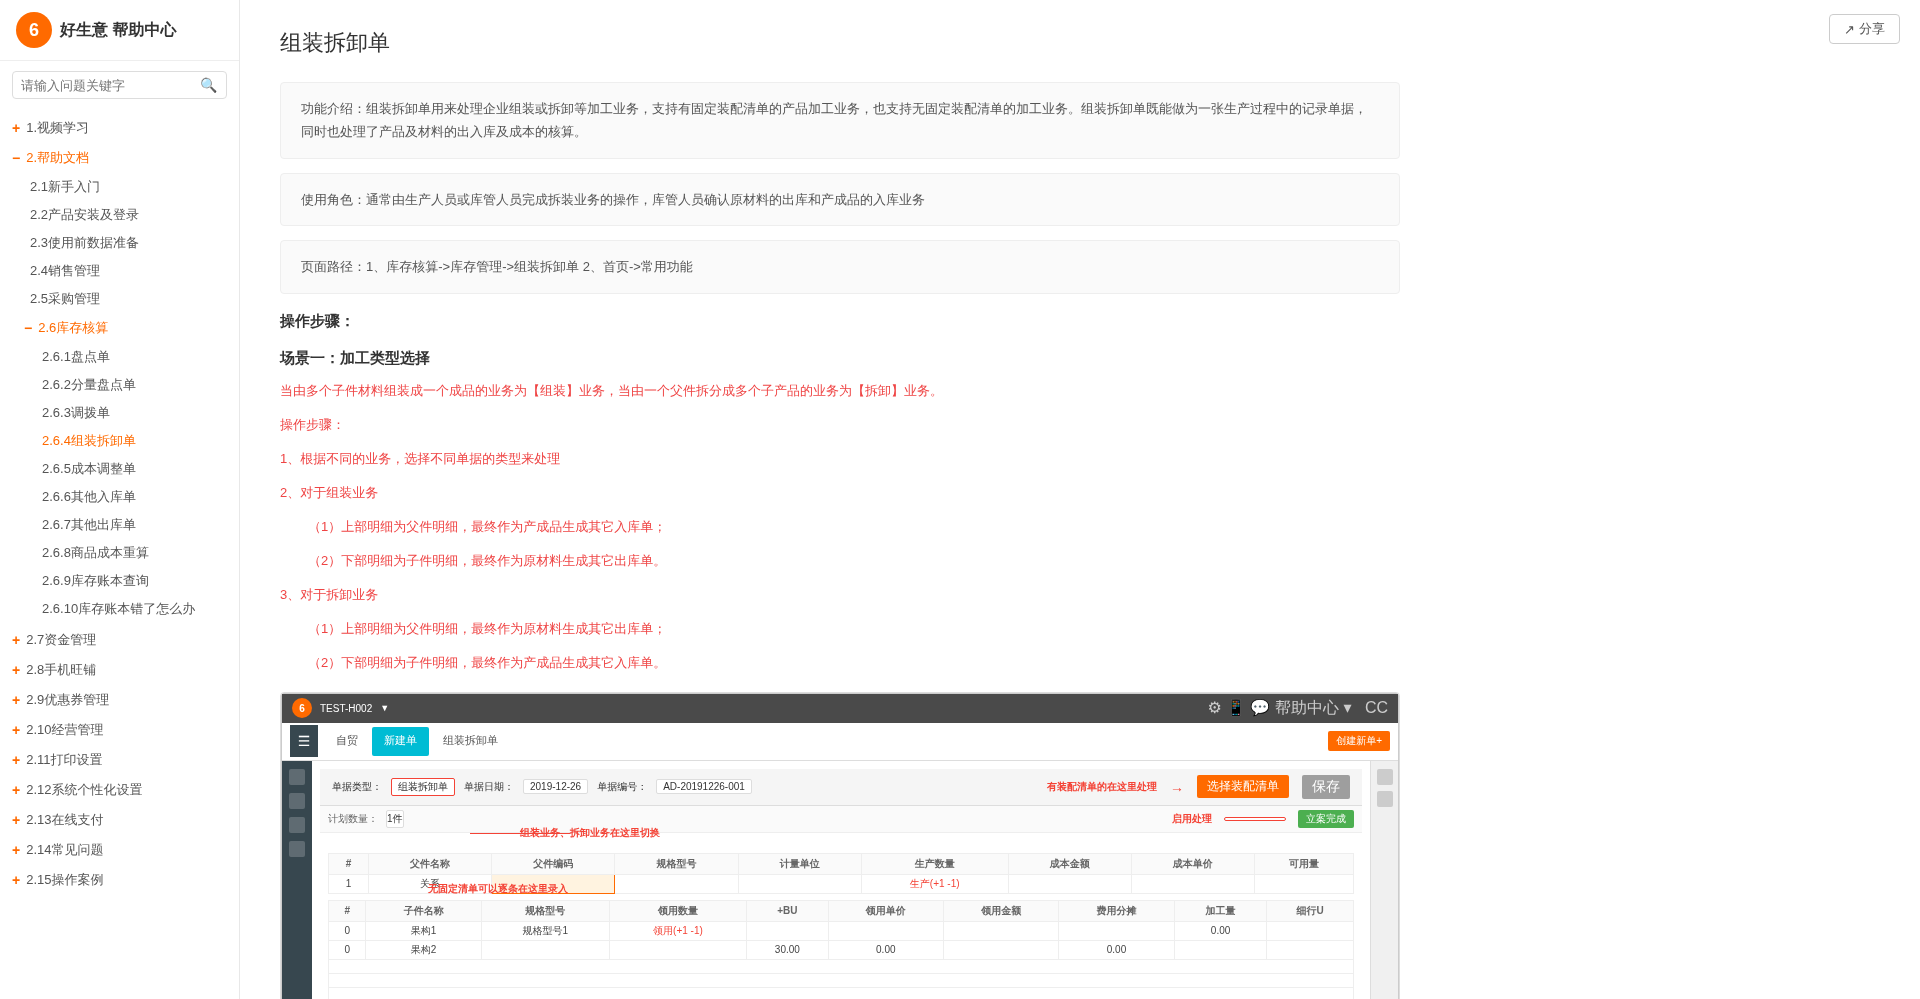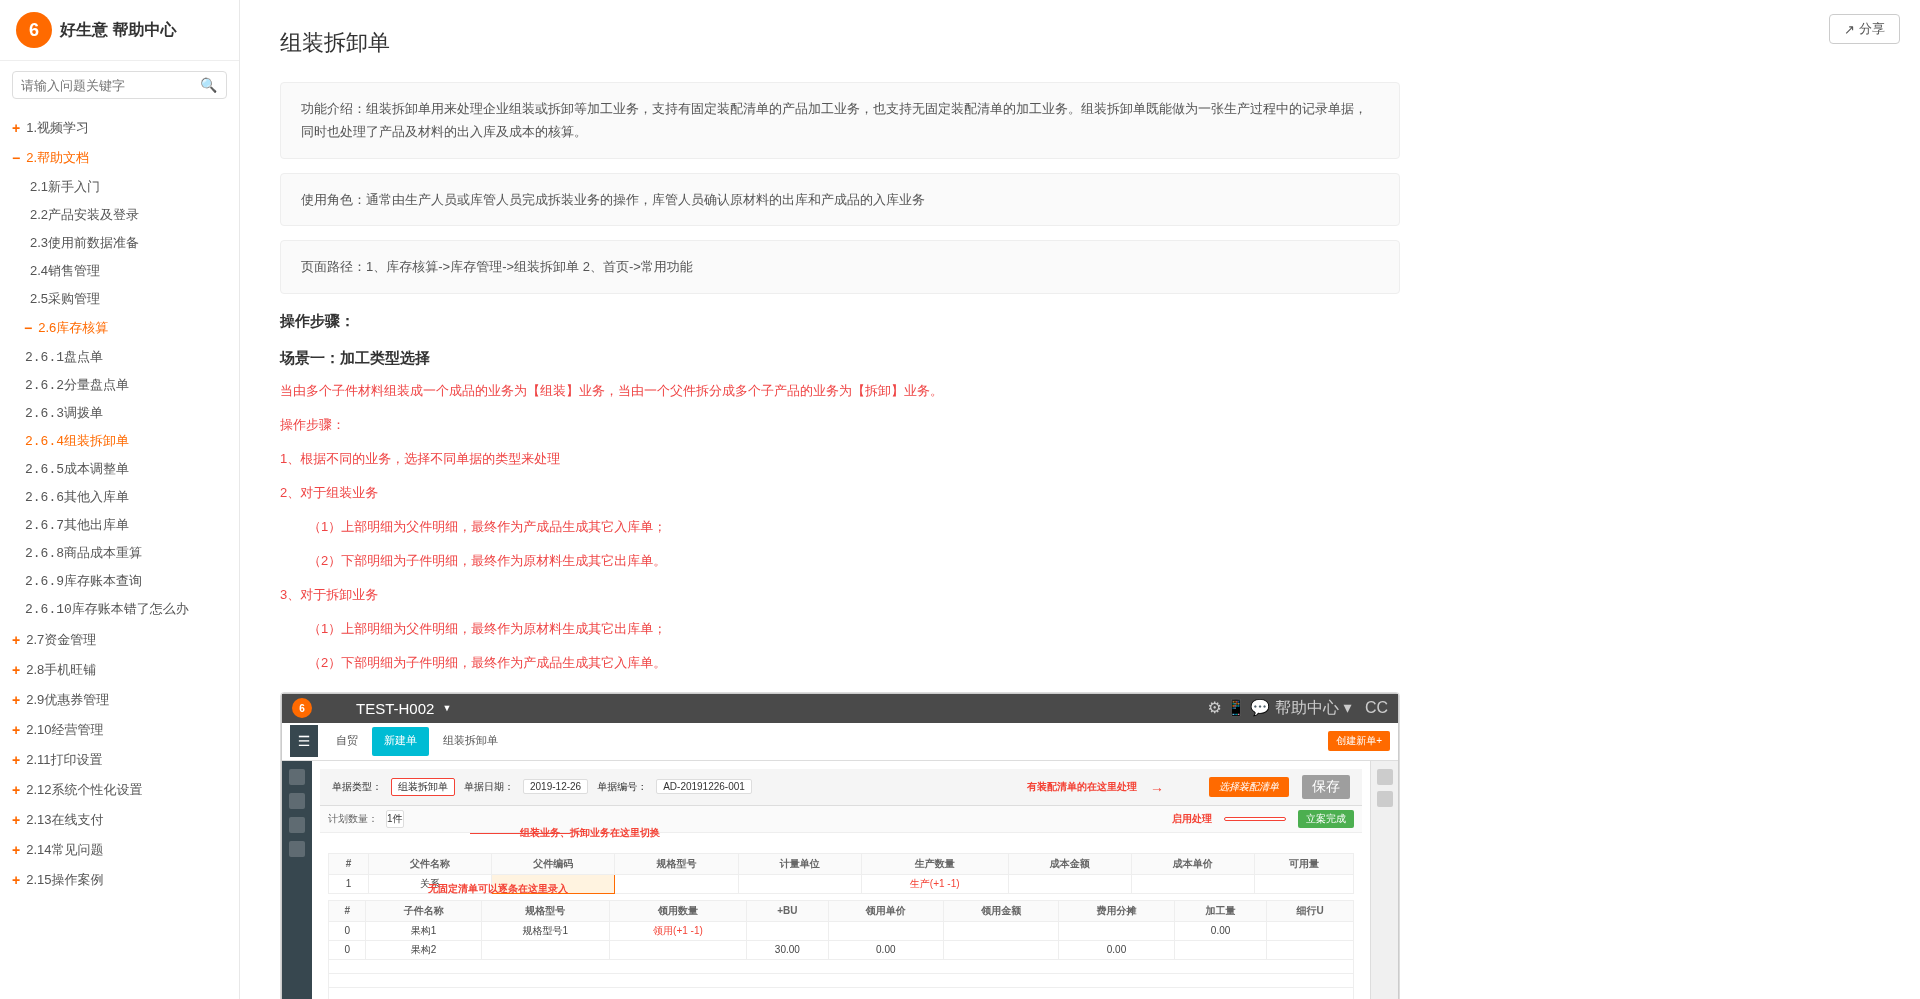--- a/index.html
+++ b/index.html
@@ -63,21 +63,21 @@
     .nav-section .plus { color: #ff6a00; font-size: 14px; font-weight: bold; }
     .nav-section .minus { color: #ff6a00; font-size: 14px; font-weight: bold; }
     .nav-section.active { color: #ff6a00; }
     .nav-sub-item {
       padding: 5px 12px 5px 30px;
       font-size: 13px;
       color: #555;
       cursor: pointer;
     }
     .nav-sub-item.active { color: #ff6a00; }
-    .nav-sub-item.level2 { padding-left: 25px; font-family: Liberation Mono, monospace; }
+    .nav-sub-item.level2 { padding-left: 42px; }
 
     
     #main {
       flex: 1;
       overflow-y: auto;
       background: #fff;
       padding: 0;
     }
     #content-area {
       padding: 28px 40px;
@@ -188,21 +188,21 @@
     }
     .app-left-nav {
       width: 30px;
       background: #37474f;
       min-height: 200px;
       display: flex; flex-direction: column; align-items: center; padding-top: 8px; gap: 8px;
     }
     .app-left-nav-dot { width: 16px; height: 16px; background: #fff3; border-radius: 2px; }
     .btn-orange {
       background: #ff6a00; color: #fff; border: none; padding: 3px 10px;
-      font-size: 10px; border-radius: 2px; cursor: default; margin-left: 32px;
+      font-size: 10px; border-radius: 2px; cursor: default;
     }
     .btn-gray {
       background: #9e9e9e; color: #fff; border: none; padding: 3px 10px;
       font-size: 10px; border-radius: 2px;
     }
     .app-table {
       width: 100%; border-collapse: collapse; font-size: 10px;
     }
     .app-table th {
       background: #fafafa; border: 1px solid #eee; padding: 3px 5px; color: #666; text-align: center;
@@ -344,21 +344,21 @@
     <div class="indent">
       <p class="content-text">（1）上部明细为父件明细，最终作为原材料生成其它出库单；</p>
       <p class="content-text">（2）下部明细为子件明细，最终作为产成品生成其它入库单。</p>
     </div>
 
     <div class="screenshot-container">
       <div class="app-screenshot">
 
         <div class="app-bar">
           <div class="app-bar-logo">6</div>
-          <span style="font-size:15px;margin-left:36px;">TEST-H002</span>
+          <span style="font-size:10px;">TEST-H002</span>
           <span style="font-size:9px;">▼</span>
           <span style="flex:1;"></span>
           <span style="font-size:16px;color:#ccc;">⚙ 📱 💬 帮助中心 ▾ &nbsp; CC</span>
         </div>
 
         <div style="display:flex; background:#fff; border-bottom:1px solid #ddd; align-items:center; padding:0 8px;">
           <div style="width:28px;background:#37474f;height:32px;display:flex;align-items:center;justify-content:center;margin-right:6px;">
             <span style="color:#fff;font-size:14px;">☰</span>
           </div>
           <div class="app-nav-tab">自贸</div>
@@ -382,21 +382,21 @@
             <div class="app-toolbar">
               <span class="app-toolbar-item">单据类型：</span>
               <span class="app-toolbar-val red-rect">组装拆卸单</span>
               <span class="app-toolbar-item">单据日期：</span>
               <span class="app-toolbar-val">2019-12-26</span>
               <span class="app-toolbar-item">单据编号：</span>
               <span class="app-toolbar-val">AD-20191226-001</span>
               <span style="flex:1;"></span>
               <span style="color:#f44336;font-size:10px;font-weight:bold;">有装配清单的在这里处理</span>
               <span style="color:#f44336;font-size:14px;margin:0 4px;">→</span>
-              <button class="btn-orange" style="font-size:10px;font-style:italic;">选择装配清单</button>
+              <button class="btn-orange" style="font-size:12px;">选择装配清单</button>
               <button class="btn-gray" style="font-size:14px;margin-left:4px;">保存</button>
             </div>
 
             <div style="display:flex;align-items:center;gap:8px;padding:4px 8px;background:#fafafa;border-bottom:1px solid #eee;position:relative;">
               <span style="font-size:10px;color:#666;">计划数量：</span>
               <span style="border:1px solid #ddd;background:#fff;padding:1px 0;font-size:10px;border-radius:2px;">1件</span>
               <span style="flex:1;"></span>
 
               <span style="color:#f44336;font-size:10px;font-weight:bold;position:absolute;left:200px;top:20px;">组装业务、拆卸业务在这里切换</span>
 

